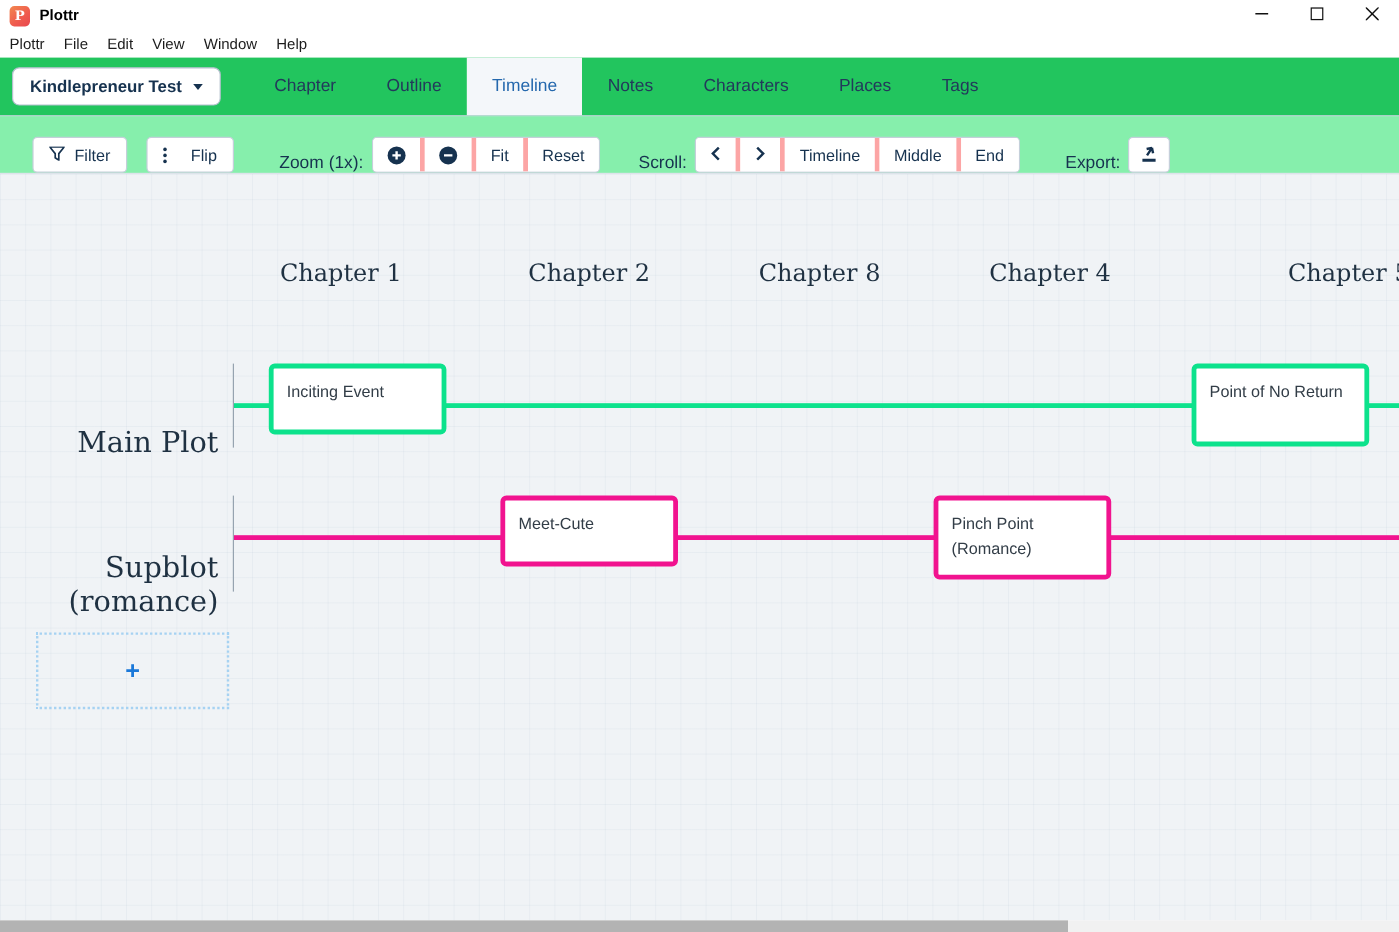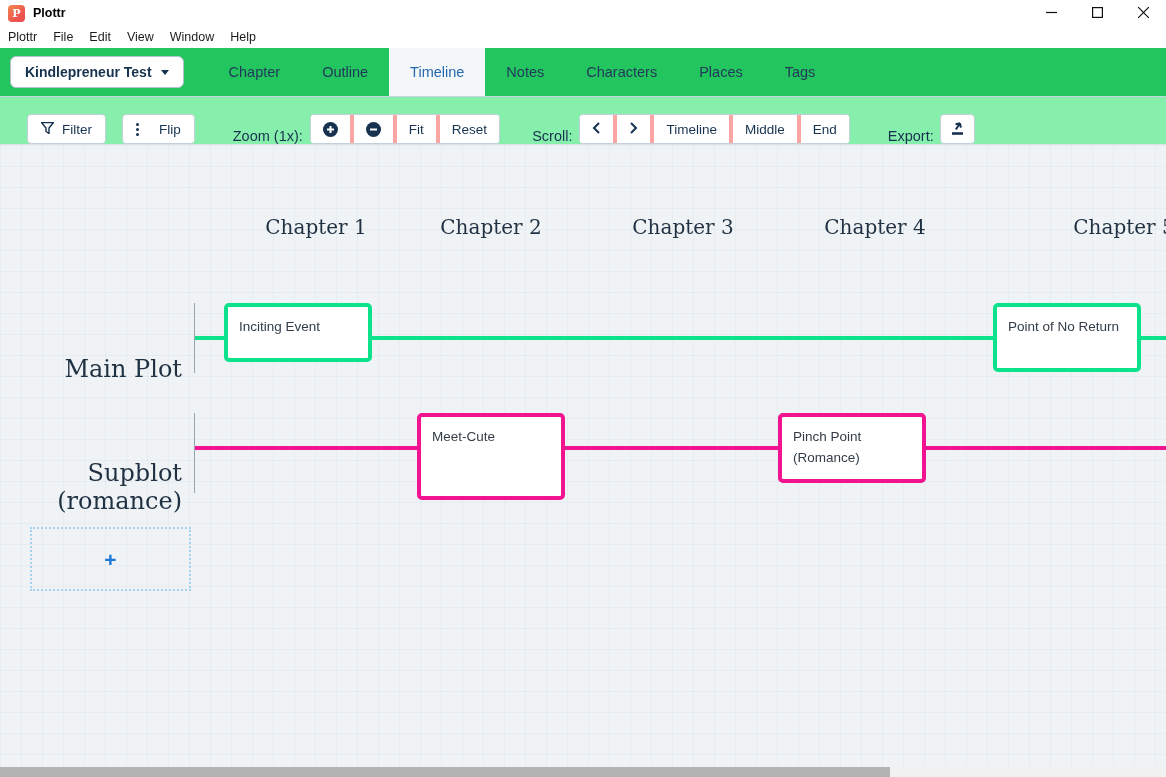--- a/index.html
+++ b/index.html
@@ -196,36 +196,36 @@
       <svg width="15" height="14" viewBox="0 0 15 14">
         <path d="M2 12.5 H13" stroke="#16324f" stroke-width="2.6"></path>
         <path d="M7.5 9 L7.5 1.5 M7.5 1.5 L4.3 4.7 M7.5 1.5 L10.7 4.7" stroke="#16324f" stroke-width="2" fill="none" transform="rotate(33 7.5 6)"></path>
       </svg>
     </span>
   </div>
 </div>
 
 <div class="timeline">
 
-  <div class="chapter" style="left:216px;">Chapter 1</div>
+  <div class="chapter" style="left:184px;">Chapter 1</div>
   <div class="chapter" style="left:391px;">Chapter 2</div>
-  <div class="chapter" style="left:583px;">Chapter 3</div>
+  <div class="chapter" style="left:583px;">Chapter 8</div>
   <div class="chapter" style="left:775px;">Chapter 4</div>
   <div class="chapter" style="left:1024px;">Chapter 5</div>
 
   <div class="plotline-line line-green"></div>
   <div class="row-divider" style="left:194px; top:158px; height:70px;"></div>
   <div class="row-label" style="left:40px; width:142px; top:178px;">Main Plot</div>
   <div class="scene-card card-green" style="left:224px; top:158px; height:59px;">Inciting Event</div>
   <div class="scene-card card-green" style="left:993px; top:158px; height:69px;">Point of No Return</div>
 
   <div class="plotline-line line-pink"></div>
   <div class="row-divider" style="left:194px; top:268px; height:80px;"></div>
   <div class="row-label" style="left:20px; width:162px; top:282px;">Supblot (romance)</div>
-  <div class="scene-card card-pink" style="left:417px; top:268px; height:87px;">Meet-Cute</div>
+  <div class="scene-card card-pink" style="left:417px; top:268px; height:59px;">Meet-Cute</div>
   <div class="scene-card card-pink" style="left:778px; top:268px; height:70px;">Pinch Point (Romance)</div>
 
   <div class="add-box">
     <span class="plus">+</span>
   </div>
 </div>
 
 <div class="hscroll">
   <div class="hthumb"></div>
 </div>

